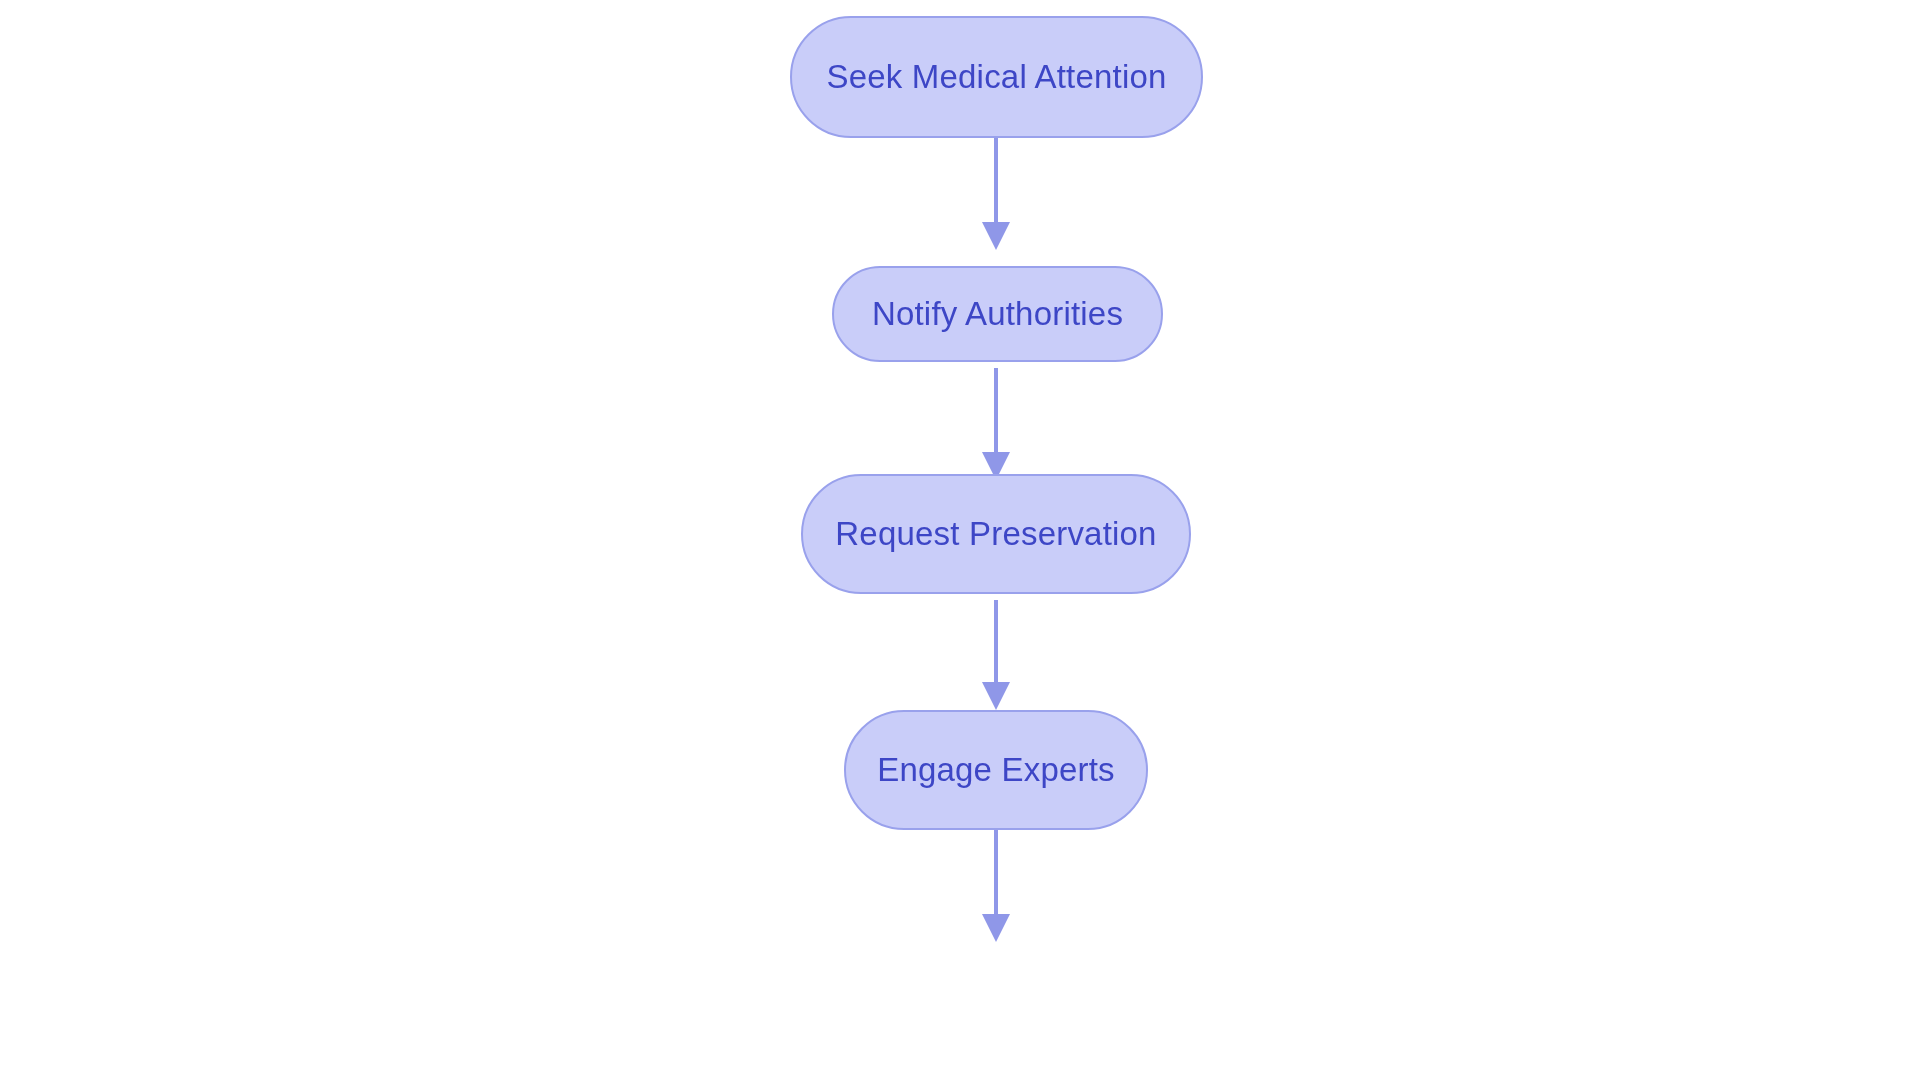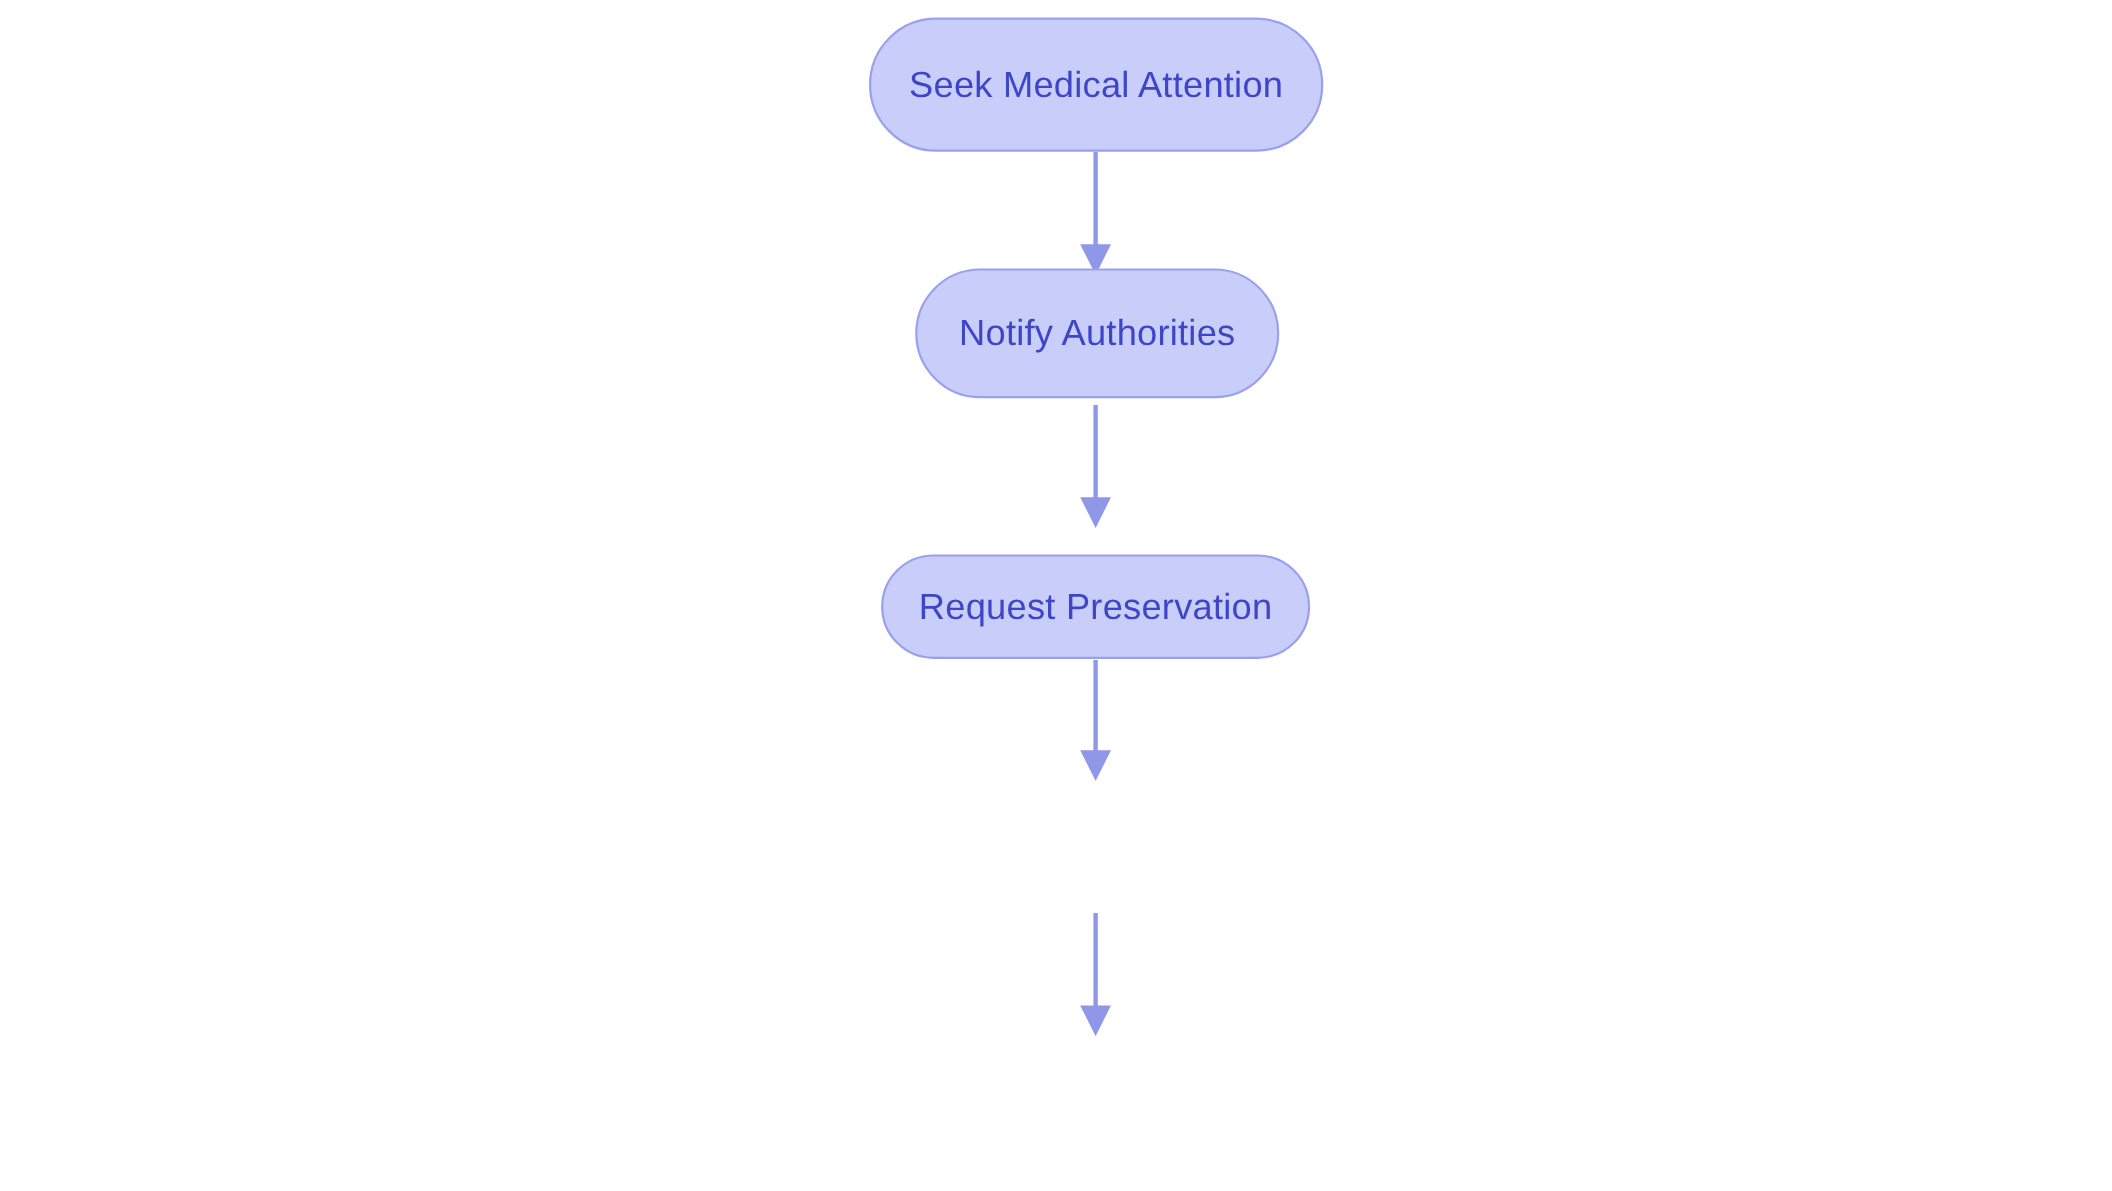--- a/index.html
+++ b/index.html
@@ -34,22 +34,22 @@
     border-radius: 61px;
   }
   .flow-node .label {
     font-size: 33px;
     letter-spacing: 0.2px;
     color: var(--text);
     white-space: nowrap;
   }
   
   .n1 { left: 754px; top: 16px;  width: 413px; height: 122px; }
-  .n2 { left: 796px; top: 244px; width: 331px; height: 118px; }
-  .n3 { left: 765px; top: 504px; width: 390px; height: 95px; }
+  .n2 { left: 796px; top: 266px; width: 331px; height: 96px; }
+  .n3 { left: 765px; top: 474px; width: 390px; height: 120px; }
   .n4 { left: 808px; top: 710px; width: 304px; height: 120px; }
   .n5 { left: 763px; top: 942px; width: 395px; height: 120px; }
 
   .flow-arrow {
     position: absolute;
     left: 944px;
     width: 32px;
   }
   .a1 { top: 138px; height: 112px; }
   .a2 { top: 368px; height: 112px; }
@@ -90,20 +90,23 @@
     <span class="label">Request Preservation</span>
   </div>
 
   <div class="flow-arrow a3">
     <svg width="32" height="110" viewBox="0 0 32 110">
       <line x1="16" y1="0" x2="16" y2="84"></line>
       <polygon points="2,82 30,82 16,110"></polygon>
     </svg>
   </div>
 
+  <div class="flow-node n4">
+    <span class="label">Engage Experts</span>
+  </div>
 
   <div class="flow-arrow a4">
     <svg width="32" height="112" viewBox="0 0 32 112">
       <line x1="16" y1="0" x2="16" y2="86"></line>
       <polygon points="2,84 30,84 16,112"></polygon>
     </svg>
   </div>
 
 
 </div>

